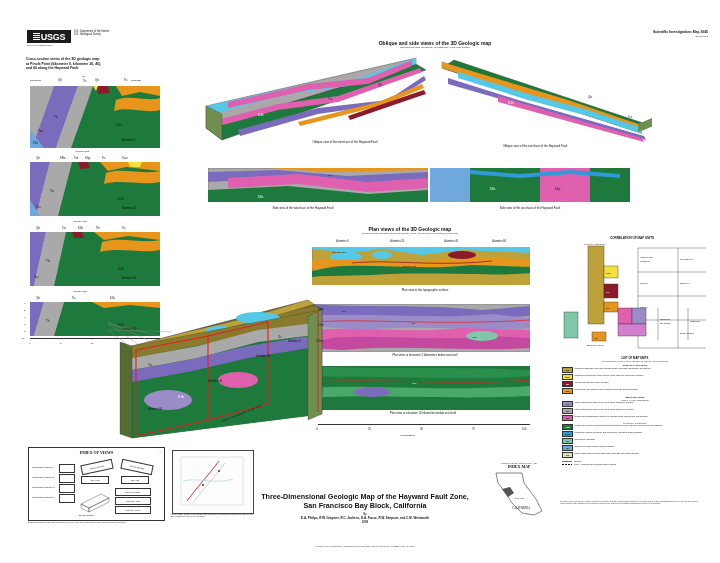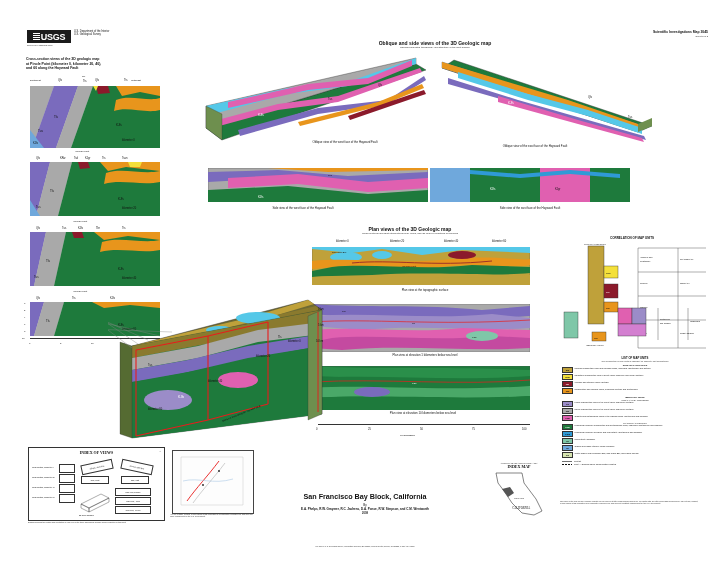--- a/index.html
+++ b/index.html
@@ -585,20 +585,21 @@
     <div class="ttl">INDEX MAP</div>
     <svg width="70" height="50" style="display:block;margin:0 auto;">
       <polygon points="12,4 38,4 40,14 52,30 58,42 50,46 38,44 28,34 20,22 14,14" fill="#ffffff" stroke="#333" stroke-width="0.6"></polygon>
       <polygon points="18,20 26,18 30,24 24,28" fill="#555"></polygon>
       <text x="30" y="30" font-size="2.4" fill="#111" font-family="Liberation Serif">Study area</text>
       <text x="28" y="40" font-size="3" fill="#111" font-family="Liberation Serif">CALIFORNIA</text>
     </svg>
   </div>
 
   <div class="abs" id="maintitle">
+    <div class="t1">Three-Dimensional Geologic Map of the Hayward Fault Zone,</div>
     <div class="t1">San Francisco Bay Block, California</div>
     <div class="by">By</div>
     <div class="au">E.A. Phelps, R.W. Graymer, R.C. Jachens, D.A. Ponce, R.W. Simpson, and C.M. Wentworth</div>
     <div class="yr">2008</div>
   </div>
 
   <div class="abs fineprint" style="left:560px;top:500px;width:140px;">The bases of the map (for any purpose) indicate use are derived at http://pubs.usgs.gov/sim/3045/. For digital data, see http://pubs.usgs.gov/sim/3045/. Use of trade, product, or firm names in this publication is for descriptive purposes only and does not constitute endorsement by the U.S. Government.</div>
   <div class="abs fineprint" style="left:250px;top:545px;width:230px;text-align:center;">For sale by U.S. Geological Survey, Information Services, Box 25286, Federal Center, Denver, CO 80225, 1-888-ASK-USGS</div>
 
 </div>

